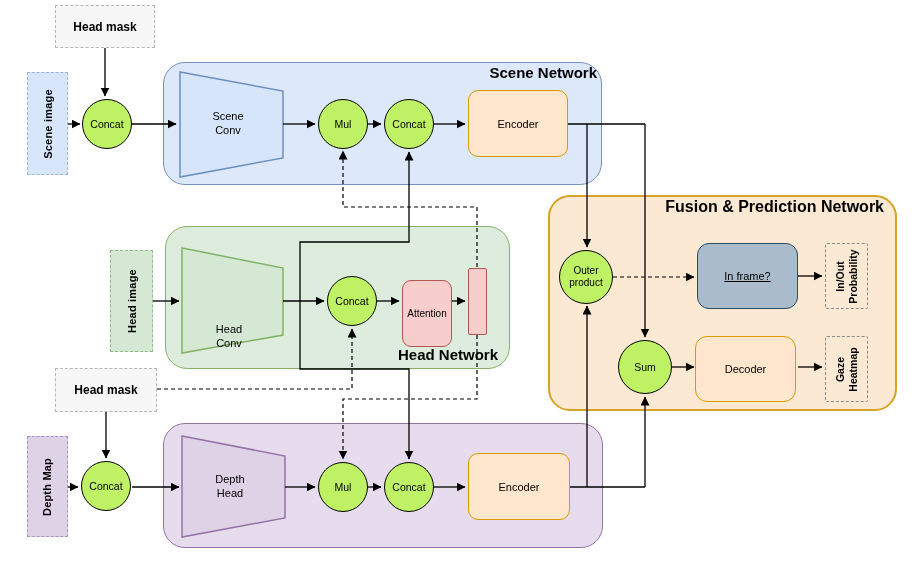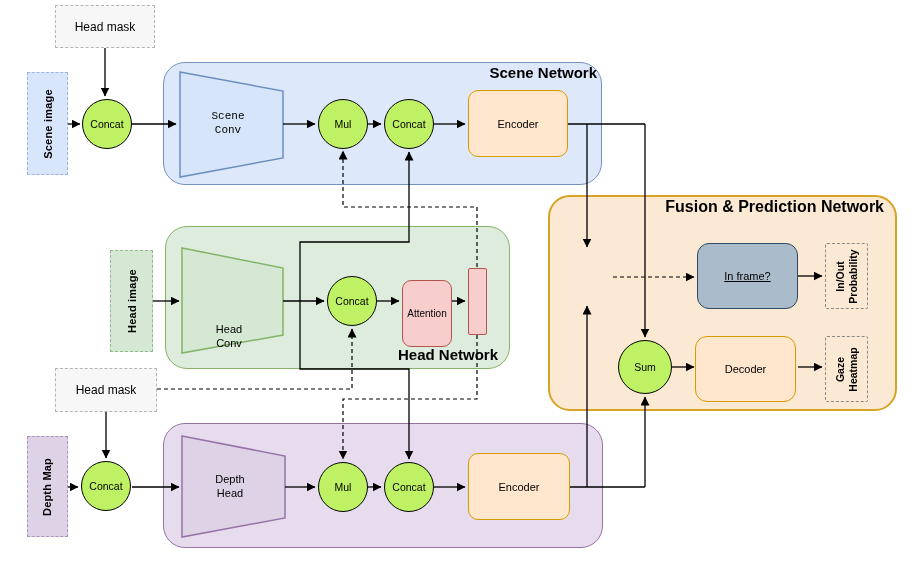--- a/index.html
+++ b/index.html
@@ -24,21 +24,21 @@
   
   .node { position:absolute; box-sizing:border-box; display:flex; align-items:center; justify-content:center; z-index:3; text-align:center; }
   .pre { white-space:pre-line; }
   .circle { background:#bef264; border:1.4px solid #000; border-radius:50%; font-size:10.5px; line-height:12px; }
   .enc  { background:#ffe6cc; border:1.6px solid #d79b00; border-radius:10px; font-size:11px; }
   .attn { background:#f8cecc; border:1.5px solid #b85450; border-radius:9px; font-size:10px; }
   .bar  { background:#f8cecc; border:1.5px solid #b85450; border-radius:2px; }
   .inframe { background:#aabccb; border:1.6px solid #2e4b66; border-radius:12px; font-size:11px;text-decoration:underline; }
   .dec  { background:#ffe6cc; border:1.6px solid #d79b00; border-radius:12px; font-size:11px; }
   .outbox { background:transparent; border:1.4px dashed #8a8a8a; border-radius:2px; }
-  .mask { background:#f7f7f7; border:1.4px dashed #b5b5b5; font-weight:400; font-size:12px;text-align:center; }
+  .mask { background:#f7f7f7; border:1.4px dashed #b5b5b5; font-weight:700; font-size:12px;text-align:center; }
   .vlabel { font-weight:700; }
   .vtext  { transform:rotate(-90deg); white-space:nowrap; font-weight:700; font-size:11px; letter-spacing:0.2px; }
   .vtext2 { transform:rotate(-90deg); white-space:pre-line; font-weight:700; font-size:10.5px; line-height:12.5px; text-align:center; }
   .scene-img { background:#d7e6fb; border:1.4px dashed #9db5d6; }
   .head-img  { background:#d5e8d4; border:1.4px dashed #93b88e; }
   .depth-map { background:#ded2e6; border:1.4px dashed #ab93ba; }
   .conv-label { position:absolute; z-index:3; text-align:center; font-size:11px; line-height:14px; white-space:pre-line; }
 </style>
 </head>
 <body>
@@ -113,39 +113,41 @@
     <span class="vtext">Head image</span>
   </div>
   <div class="node mask" style="left:55px; top:368px; width:102px; height:44px;">
     <span>Head mask</span>
   </div>
   <div class="node vlabel depth-map" style="left:27px; top:436px; width:41px; height:101px;">
     <span class="vtext">Depth Map</span>
   </div>
 
   <div class="node circle pre" style="left:82px; top:99px; width:50px; height:50px;">Concat</div>
-  <div class="conv-label pre" style="left:178px; top:109px; width:100px;font-family:Liberation Mono, monospace;">Scene
+  <div class="conv-label pre" style="left:178px; top:109px; width:100px;">Scene
 Conv</div>
   <div class="node circle pre" style="left:318px; top:99px; width:50px; height:50px;">Mul</div>
   <div class="node circle pre" style="left:384px; top:99px; width:50px; height:50px;">Concat</div>
   <div class="node enc" style="left:468px; top:90px; width:100px; height:67px;">Encoder</div>
 
   <div class="conv-label pre" style="left:179px; top:286px; width:100px;margin-top:36px;">Head
 Conv</div>
   <div class="node circle pre" style="left:327px; top:276px; width:50px; height:50px;">Concat</div>
   <div class="node attn" style="left:402px; top:280px; width:50px; height:67px;">Attention</div>
   <div class="node bar" style="left:468px; top:268px; width:19px; height:67px;"></div>
 
   <div class="node circle pre" style="left:81px; top:461px; width:50px; height:50px;">Concat</div>
   <div class="conv-label pre" style="left:180px; top:472px; width:100px;">Depth
 Head</div>
   <div class="node circle pre" style="left:318px; top:462px; width:50px; height:50px;">Mul</div>
   <div class="node circle pre" style="left:384px; top:462px; width:50px; height:50px;">Concat</div>
   <div class="node enc" style="left:468px; top:453px; width:102px; height:67px;">Encoder</div>
 
+  <div class="node circle pre" style="left:559px; top:250px; width:54px; height:54px; font-size:10px;">Outer
+product</div>
   <div class="node circle pre" style="left:618px; top:340px; width:54px; height:54px;">Sum</div>
   <div class="node inframe" style="left:697px; top:243px; width:101px; height:66px;">In frame?</div>
   <div class="node dec" style="left:695px; top:336px; width:101px; height:66px;">Decoder</div>
   <div class="node outbox" style="left:825px; top:243px; width:43px; height:66px;">
     <span class="vtext2">In/Out
 Probability</span>
   </div>
   <div class="node outbox" style="left:825px; top:336px; width:43px; height:66px;">
     <span class="vtext2">Gaze
 Heatmap</span>

